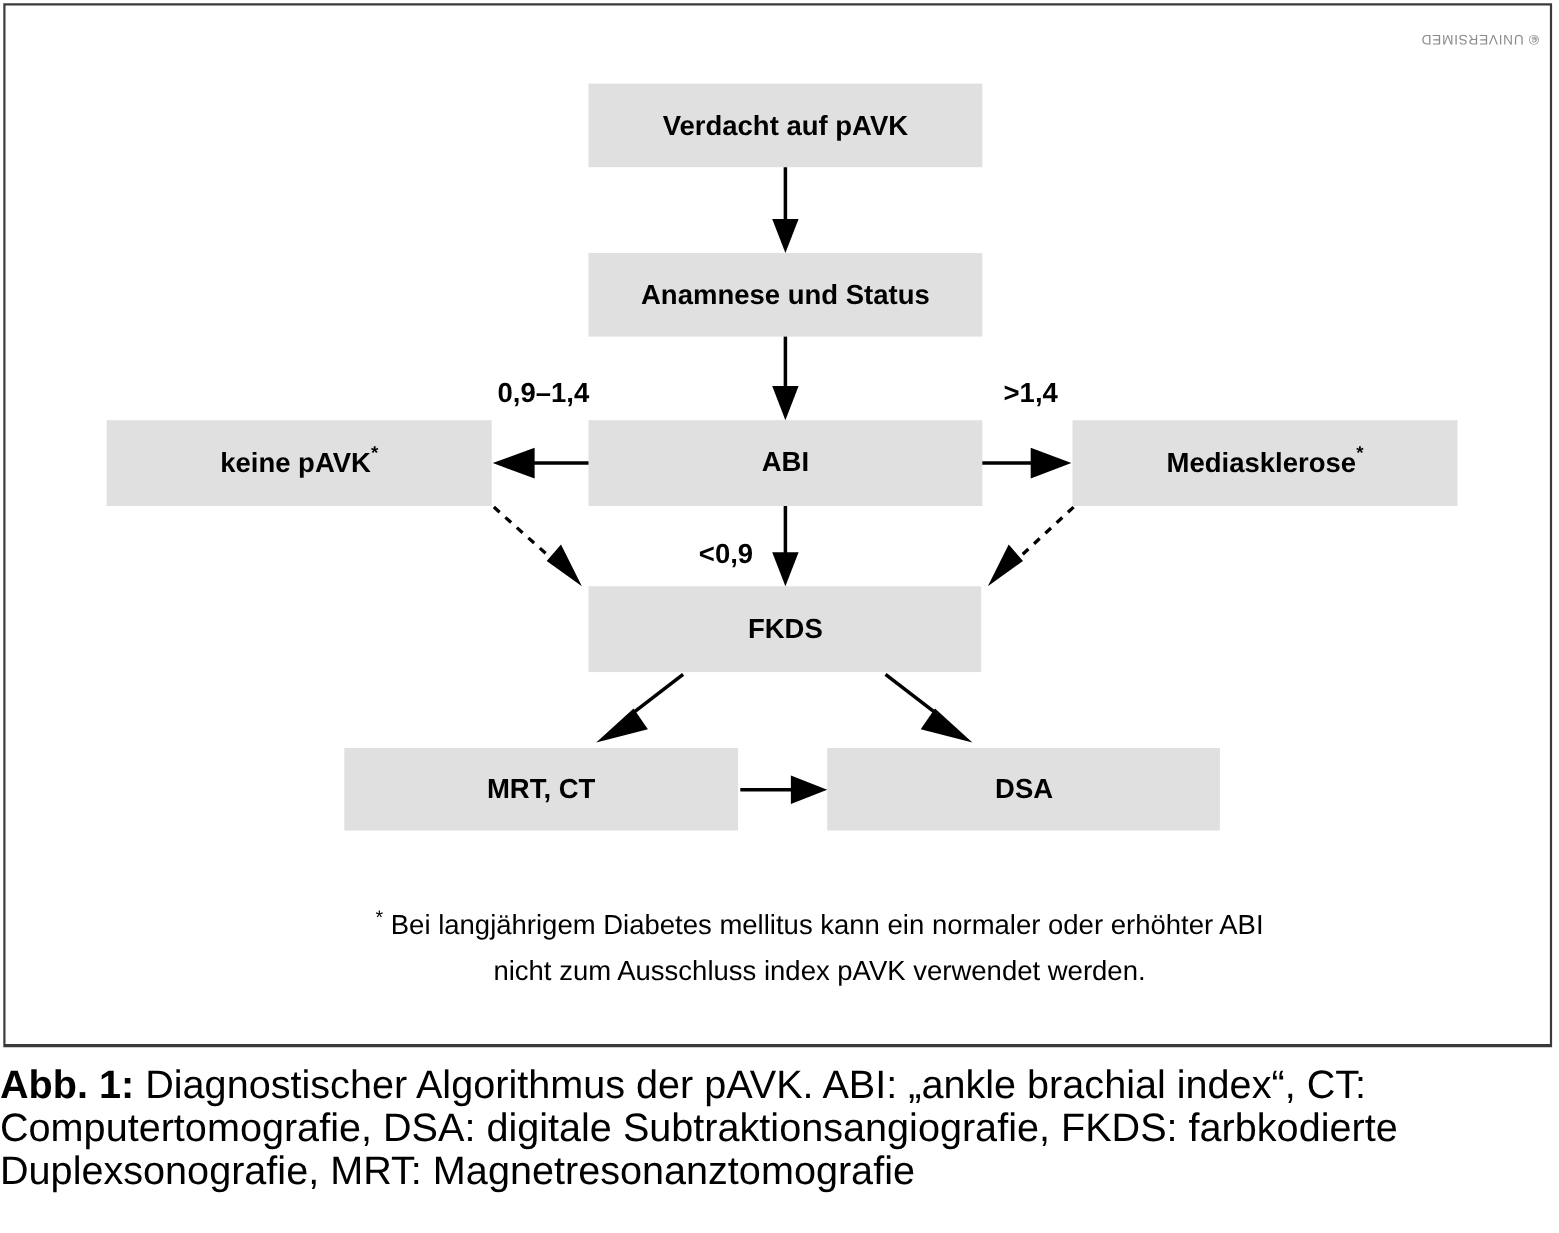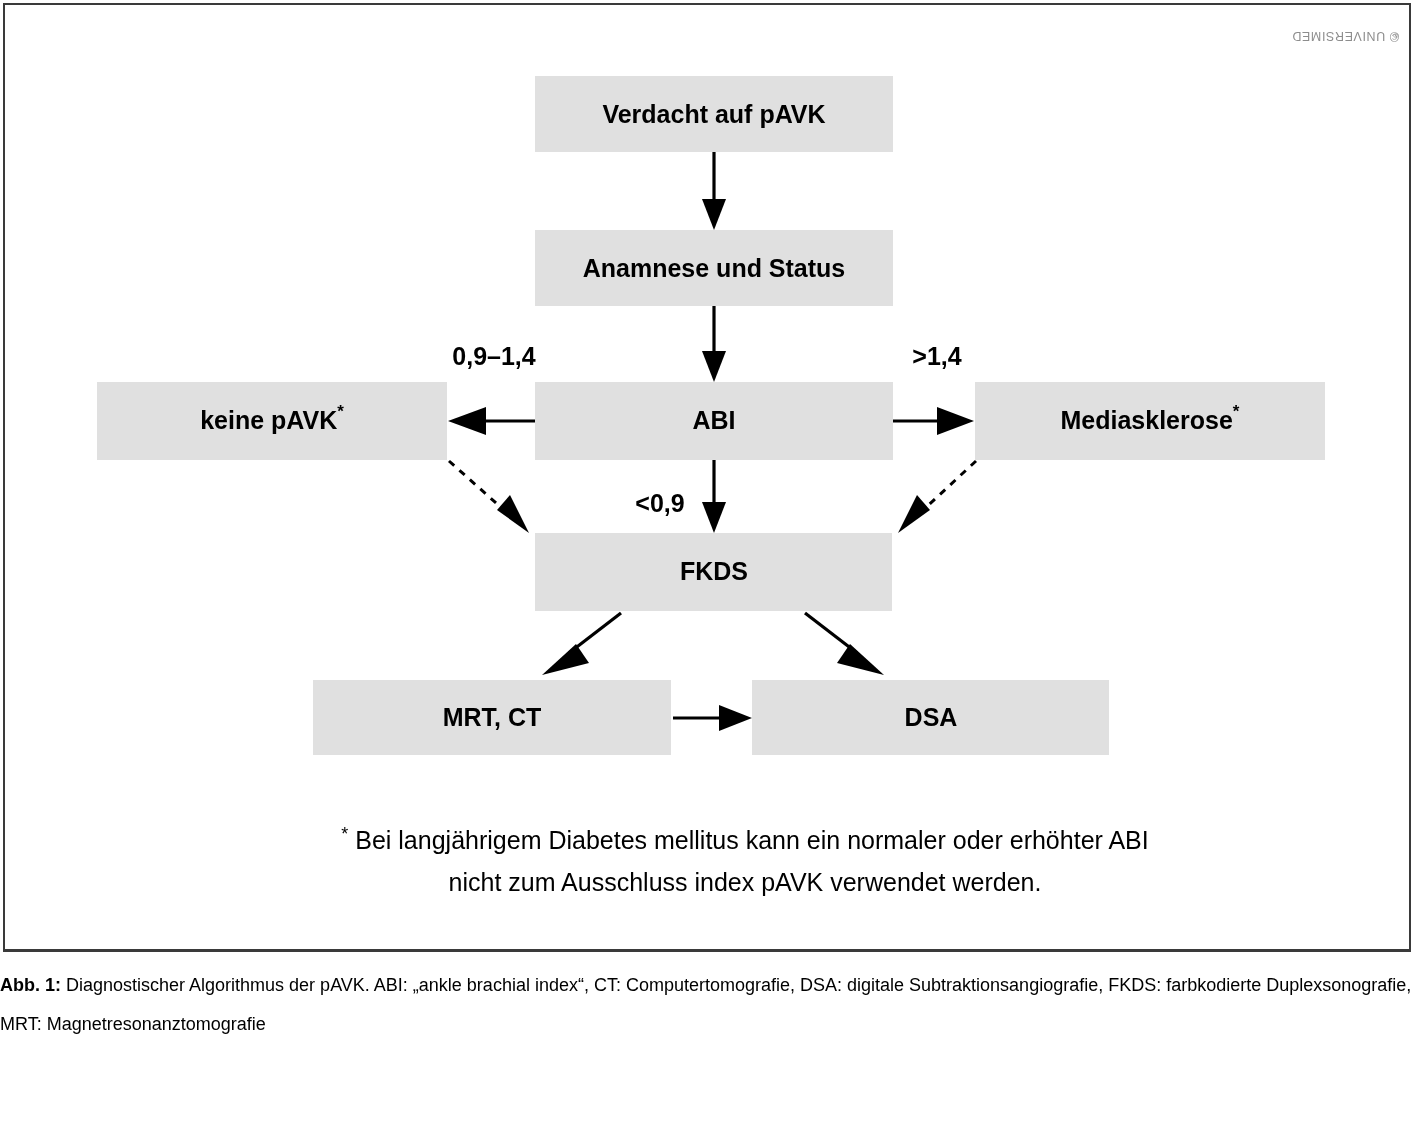--- a/index.html
+++ b/index.html
@@ -124,21 +124,21 @@
     vertical-align: super;
   }
 
   
   #caption {
     position: absolute;
     left: 0;
     top: 966px;
     width: 1412px;
     font-family: "Liberation Sans", sans-serif;
-    font-size: 18px;
+    font-size: 36px;
     line-height: 39px;
     color: #000000;
   }
   #caption b {
     font-weight: bold;
   }
 </style>
 </head>
 <body>
 

